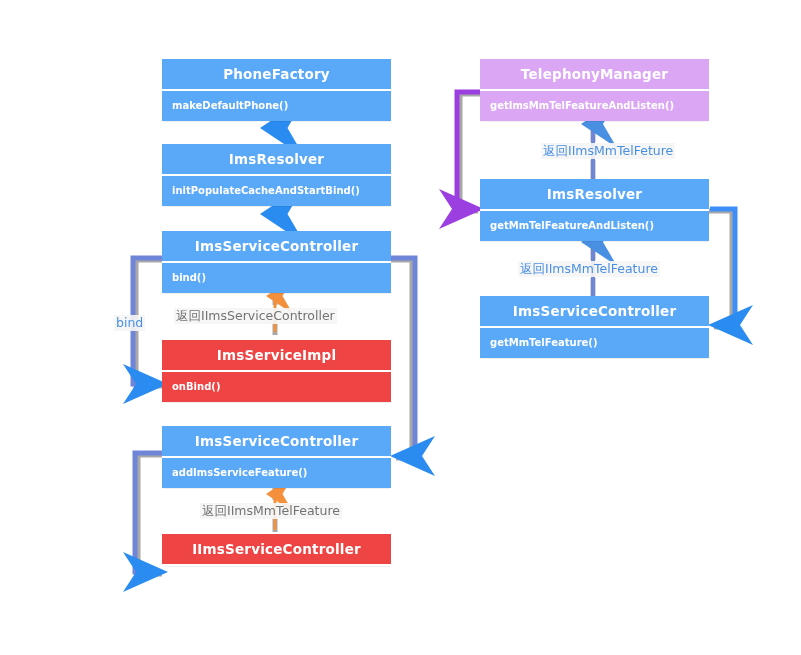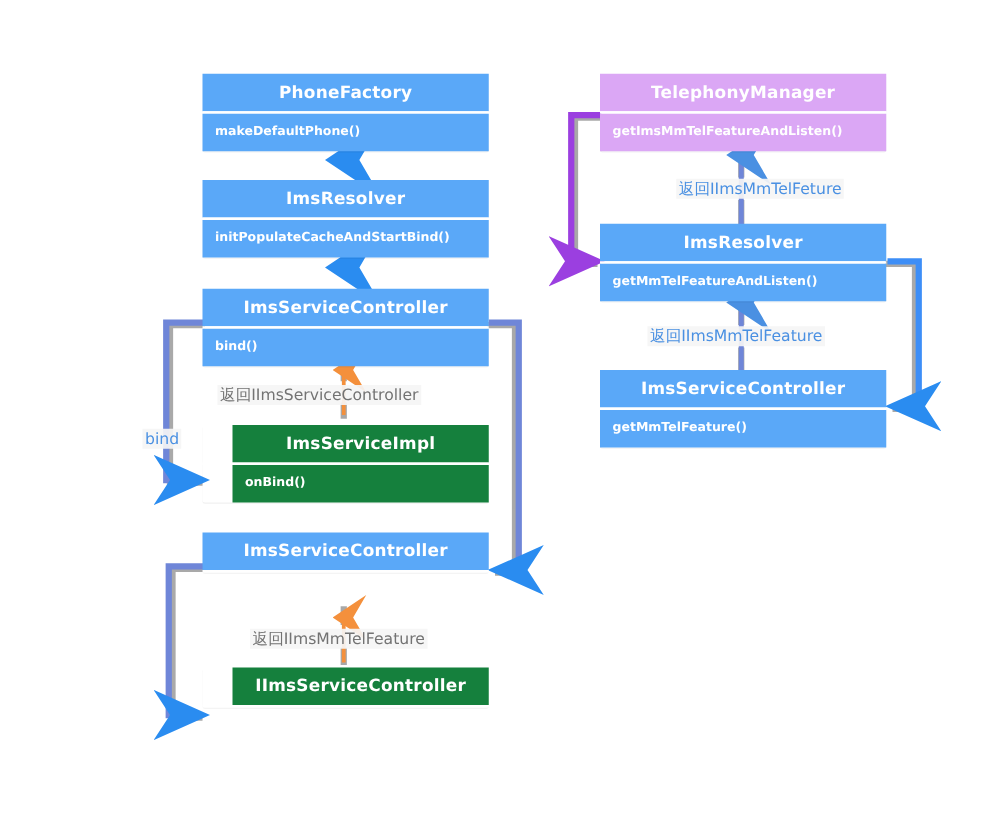--- a/index.html
+++ b/index.html
@@ -34,21 +34,21 @@
   .node .method{
     height:30px;line-height:30px;
     padding-left:10px;
     color:#ffffff;
     font-size:10px;
     font-weight:bold;
     white-space:nowrap;
     overflow:hidden;
   }
   .blue .title,.blue .method{background:#5aa8f8;}
-  .orange .title,.orange .method{background:#15803d;margin-left:24px;}
+  .orange .title,.orange .method{background:#ef4444;}
   .purple .title,.purple .method{background:#dba7f5;}
 
   .edge-label{
     position:absolute;
     font-size:12.5px;
     white-space:nowrap;
     background:rgba(245,245,245,0.92);
     padding:0 2px;
     z-index:4;
     line-height:16px;
@@ -143,20 +143,21 @@
 
   <div class="node orange" style="left:162px;top:340px;width:229px;">
     <div class="title">ImsServiceImpl</div>
     <div class="sep"></div>
     <div class="method">onBind()</div>
   </div>
 
   <div class="node blue" style="left:162px;top:426px;width:229px;">
     <div class="title">ImsServiceController</div>
     <div class="sep"></div>
+    <div class="method">addImsServiceFeature()</div>
   </div>
 
   <div class="node orange" style="left:162px;top:534px;width:229px;">
     <div class="title">IImsServiceController</div>
     <div class="sep"></div>
   </div>
 
   <div class="node purple" style="left:480px;top:59px;width:229px;">
     <div class="title">TelephonyManager</div>
     <div class="sep"></div>
@@ -172,19 +173,19 @@
   <div class="node blue" style="left:480px;top:296px;width:229px;">
     <div class="title">ImsServiceController</div>
     <div class="sep"></div>
     <div class="method">getMmTelFeature()</div>
   </div>
 
   <div class="edge-label lbl-orange" style="left:174px;top:308px;">返回IImsServiceController</div>
 
   <div class="edge-label lbl-orange" style="left:200px;top:503px;">返回IImsMmTelFeature</div>
 
-  <div class="edge-label lbl-bind" style="left:114px;top:315px;margin-top:28px;">bind</div>
+  <div class="edge-label lbl-bind" style="left:114px;top:315px;">bind</div>
 
   <div class="edge-label lbl-blue" style="left:521px;top:143px;margin-left:20px;">返回IImsMmTelFeture</div>
 
   <div class="edge-label lbl-blue" style="left:518px;top:261px;">返回IImsMmTelFeature</div>
 
 </div>
 
 </body></html>

